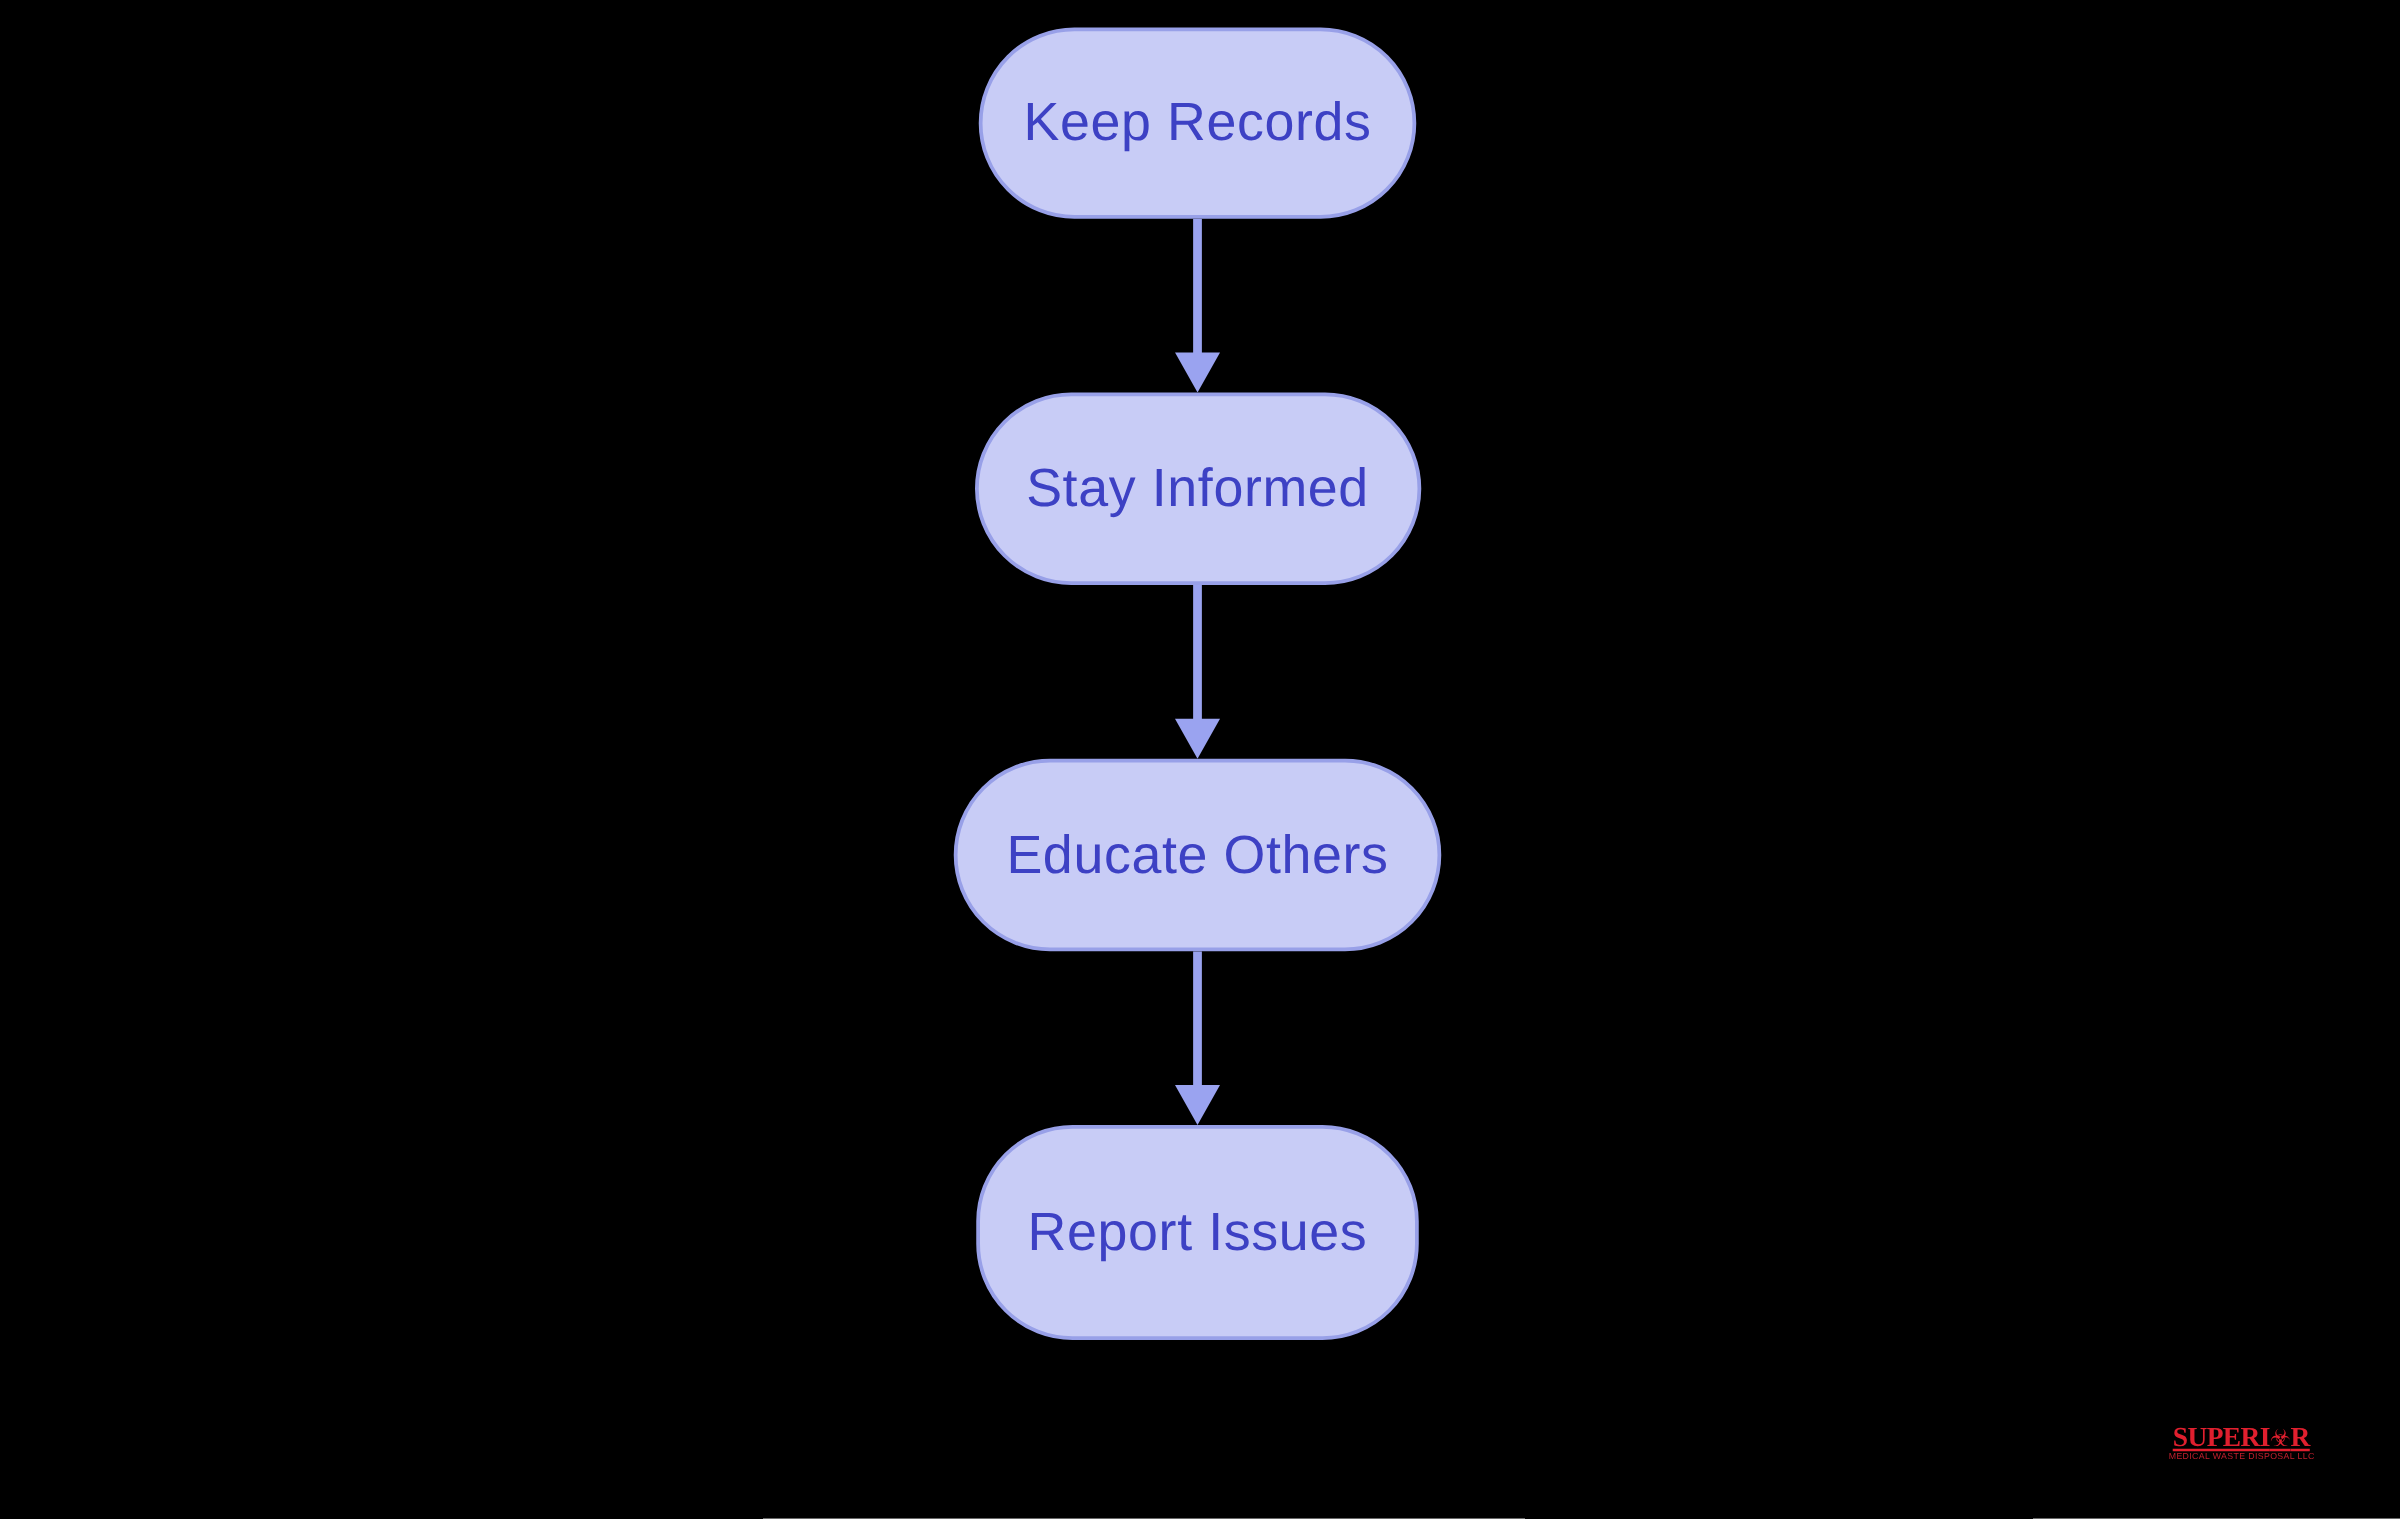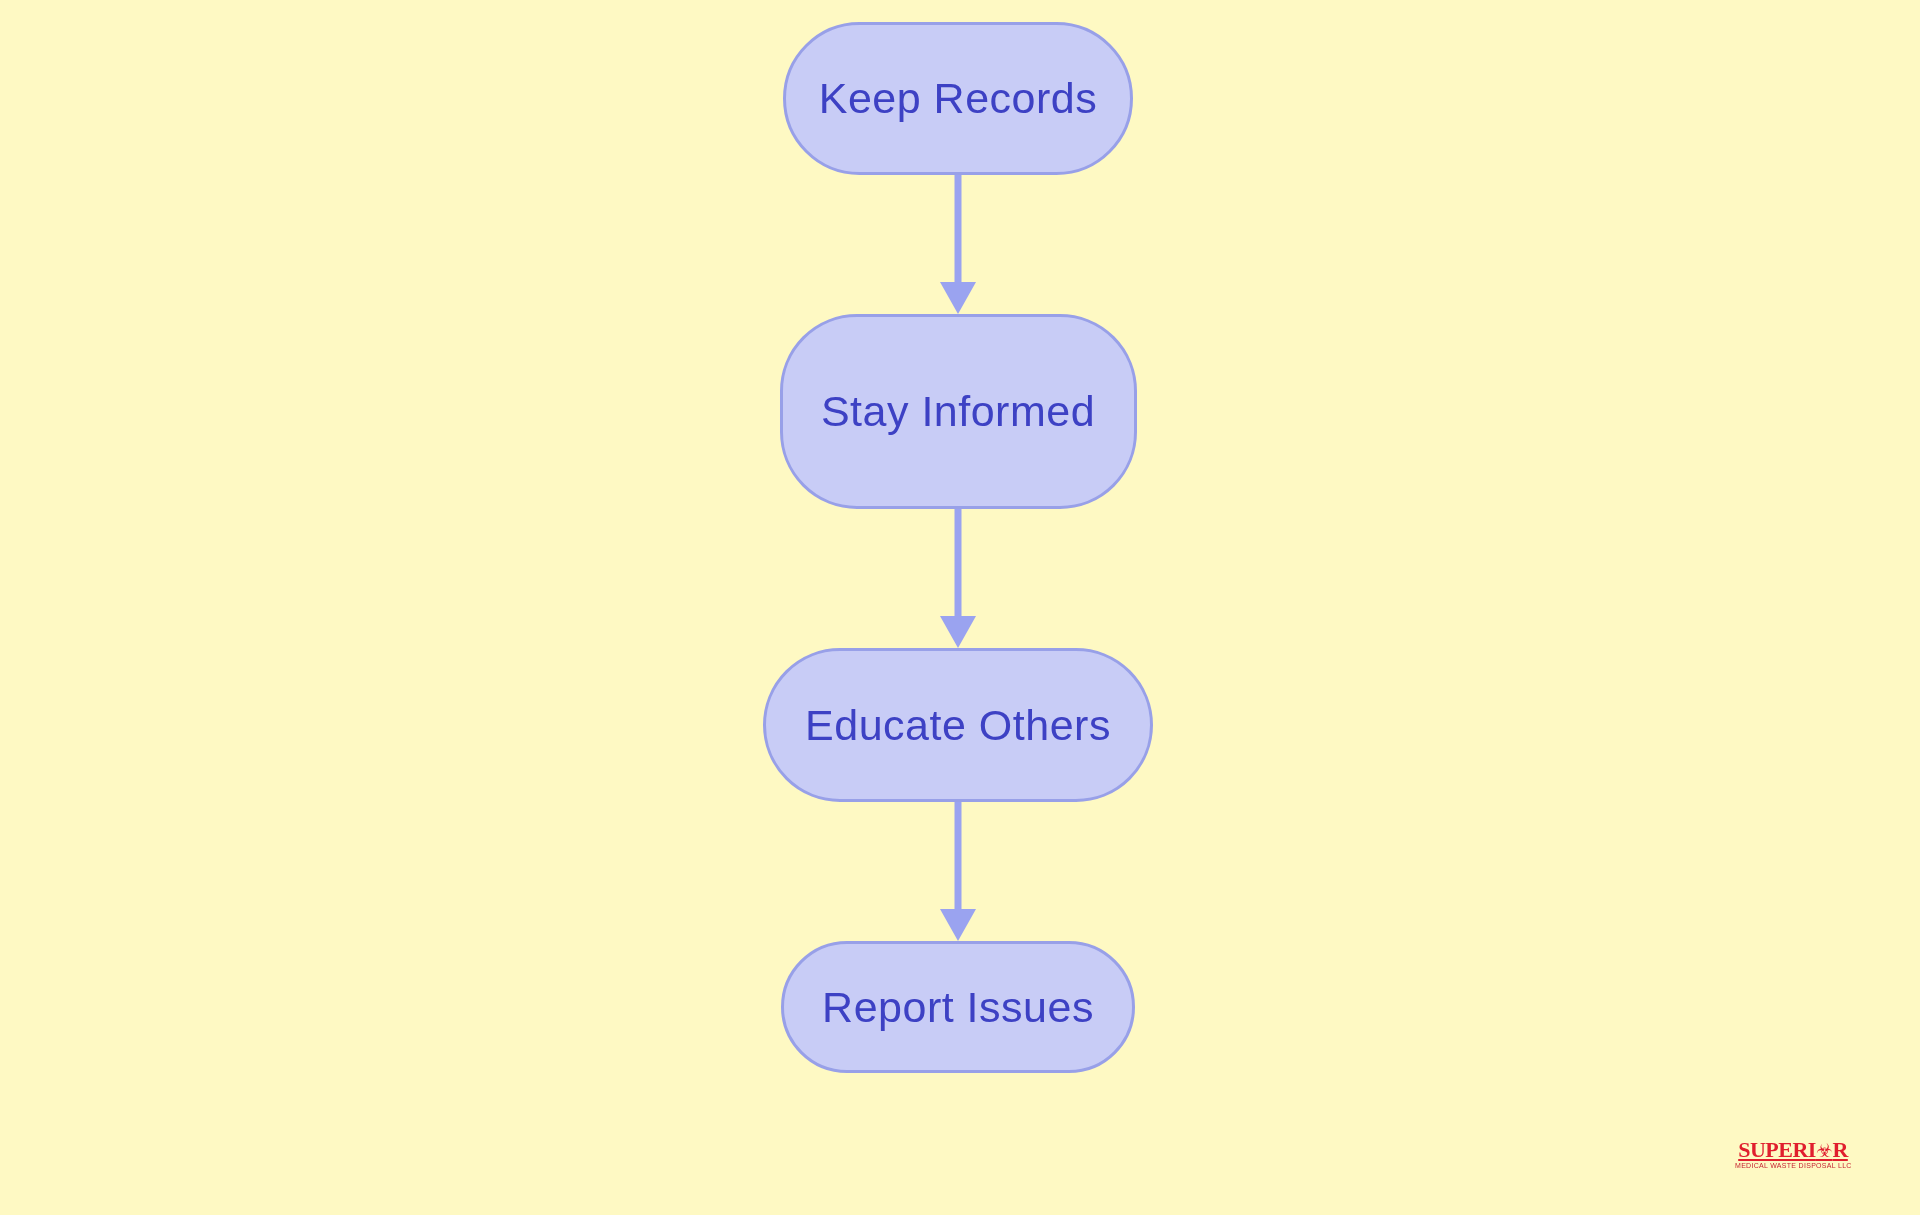--- a/index.html
+++ b/index.html
@@ -7,21 +7,21 @@
     width: 1920px; height: 1215px;
     background: #ffffff;
     font-family: "Liberation Sans", sans-serif;
     overflow: hidden;
     position: relative;
   }
   .canvas {
     position: absolute;
     left: 0; top: 0;
     width: 1920px; height: 1215px;
-    background: #fef9c3;
+    background: #000000;
   }
   .flow-column {
     position: absolute;
     left: 763px;
     top: 22px;
     width: 390px;
     display: flex;
     flex-direction: column;
     align-items: center;
   }
@@ -32,23 +32,23 @@
     display: flex;
     align-items: center;
     justify-content: center;
     color: #3d41c4;
     font-size: 43px;
     letter-spacing: 0.5px;
     white-space: nowrap;
     flex: none;
   }
   .node-1 { width: 350px; height: 153px; }
-  .node-2 { width: 357px; height: 195px; }
+  .node-2 { width: 357px; height: 154px; }
   .node-3 { width: 390px; height: 154px; }
-  .node-4 { width: 354px; height: 132px; }
+  .node-4 { width: 354px; height: 172px; }
   .flow-arrow { flex: none; display: block; }
   .watermark {
     position: absolute;
     left: 1735px;
     top: 1139px;
     width: 116px;
     text-align: center;
     line-height: 1;
   }
   .watermark-brand {

